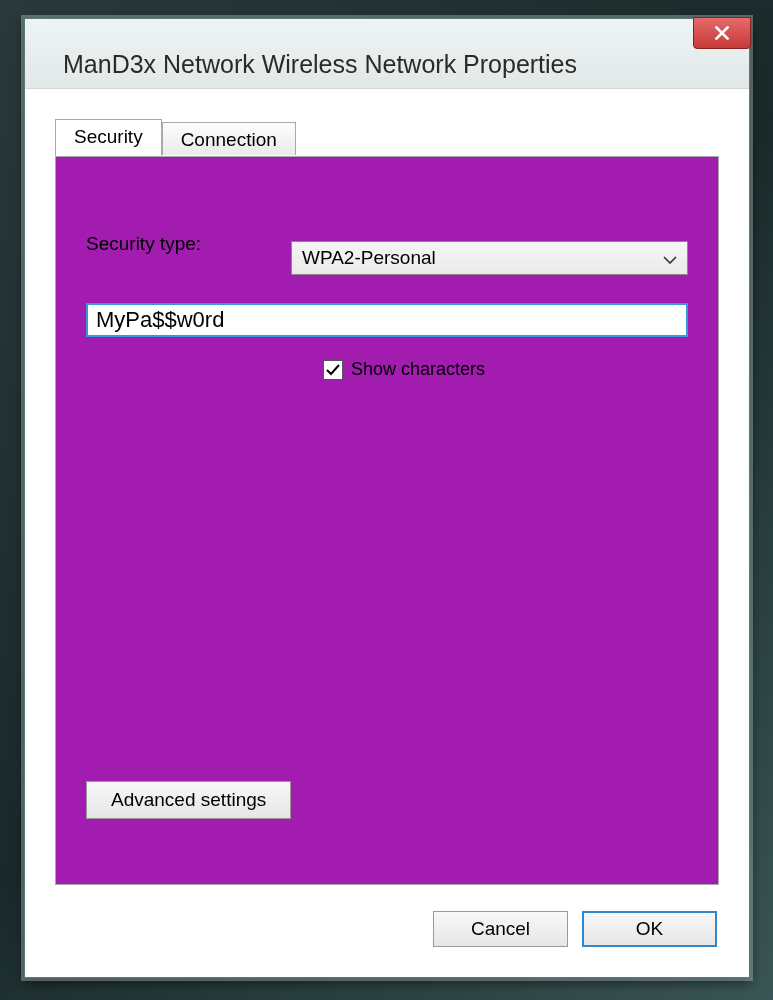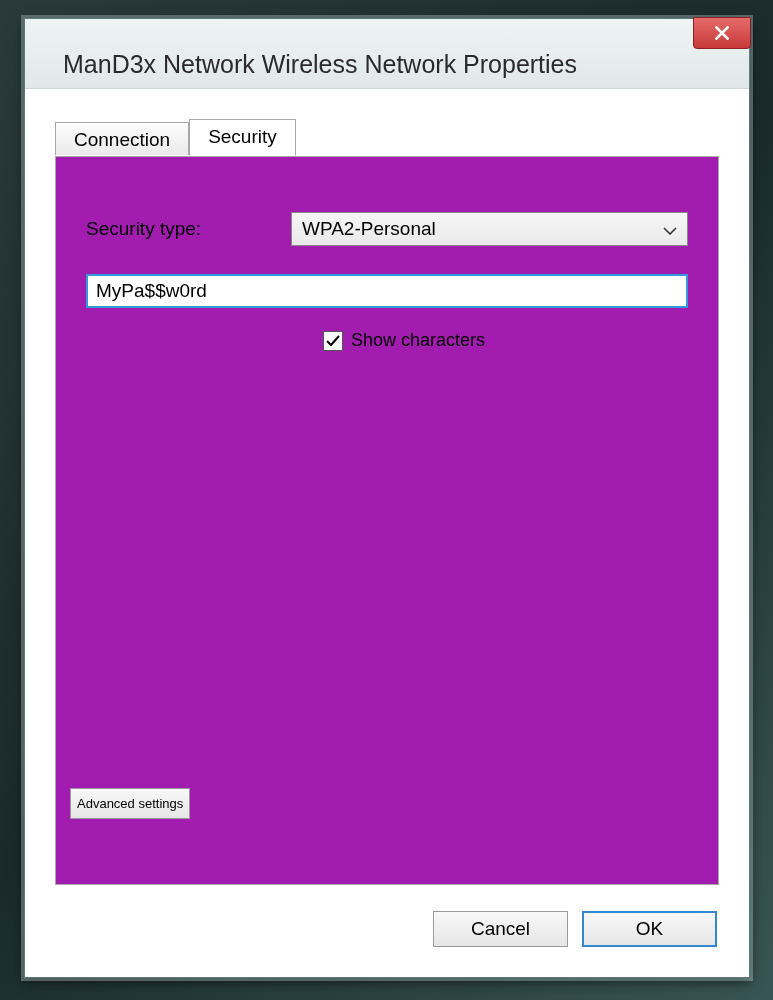--- a/index.html
+++ b/index.html
@@ -119,34 +119,35 @@
       flex: 1;
       height: 34px;
       border: 1px solid #888;
       background: linear-gradient(to bottom, #f5f5f5, #eaeaea);
       display: flex;
       align-items: center;
       padding: 14px 10px;
       font-size: 19px;
       position: relative;
       cursor: pointer;
+      margin-top: 29px;
     }
     .select-box .arrow {
       position: absolute;
       right: 10px;
       top: 50%;
       transform: translateY(-50%);
     }
     .text-input {
       flex: 1;
       height: 34px;
       border: 2px solid #3399dd;
       background: #fff;
       padding: 0 8px;
-      font-size: 19px;
+      font-size: 22px;
       font-family: inherit;
       outline: none;
     }
     .checkbox-row {
       display: flex;
       align-items: center;
       margin-left: 205px;
       margin-top: 22px;
       cursor: pointer;
       padding-left: 32px;
@@ -157,26 +158,26 @@
       border: 1px solid #555;
       background: #fff;
       margin-right: 8px;
       display: flex;
       align-items: center;
       justify-content: center;
     }
     .checkbox svg { width: 16px; height: 16px; }
     .adv-btn {
       position: absolute;
-      left: 14px;
+      left: 30px;
       bottom: 65px;
-      padding: 7px 6px;
+      padding: 7px 24px;
       border: 1px solid #999;
       background: linear-gradient(to bottom, #f8f8f8, #e6e6e6);
-      font-size: 13px;
+      font-size: 19px;
       font-family: inherit;
       cursor: pointer;
     }
     .button-row {
       position: absolute;
       right: 32px;
       bottom: 30px;
       display: flex;
       gap: 14px;
     }
@@ -201,22 +202,22 @@
     <span class="title-text">ManD3x Network Wireless Network Properties</span>
     <div class="close-btn">
       <svg viewBox="0 0 16 16">
         <path d="M3 3 L13 13 M13 3 L3 13" stroke="#fff" stroke-width="2.5" stroke-linecap="round" fill="none"></path>
       </svg>
     </div>
   </div>
   <div class="client">
     <div class="tabs">
       <div class="tab-strip">
+        <div class="tab active">Security</div>
         <div class="tab inactive">Connection</div>
-        <div class="tab active">Security</div>
       </div>
       <div class="tab-panel">
 
         <div class="form-row">
           <div class="form-label">Security type:</div>
           <div class="select-box">
             <span>WPA2-Personal</span>
             <span class="arrow">
               <svg width="14" height="8" viewBox="0 0 14 8">
                   <path d="M1 1 L7 7 L13 1" stroke="#333" stroke-width="1.6" fill="none"></path>

